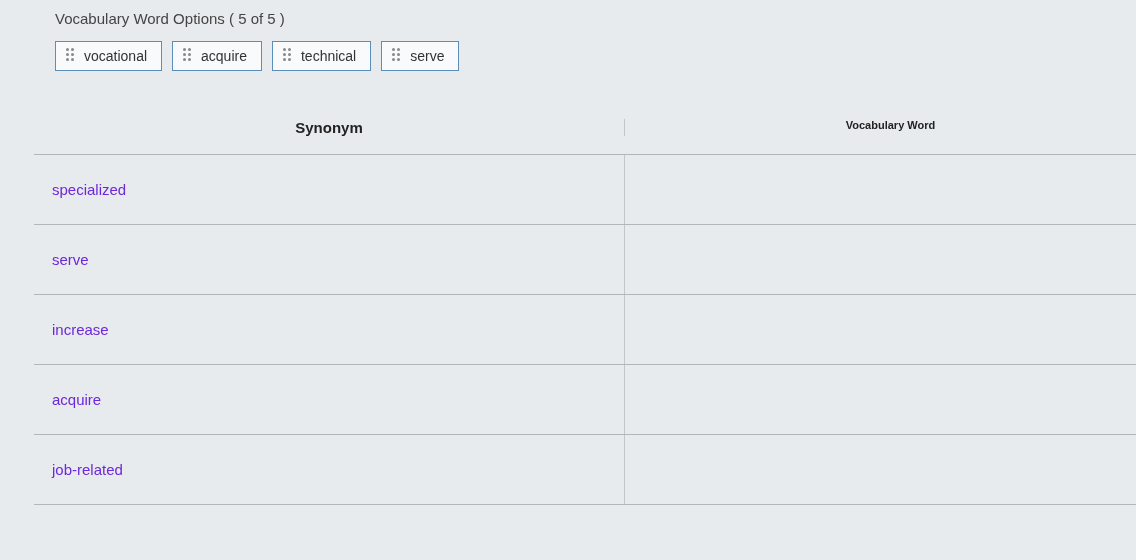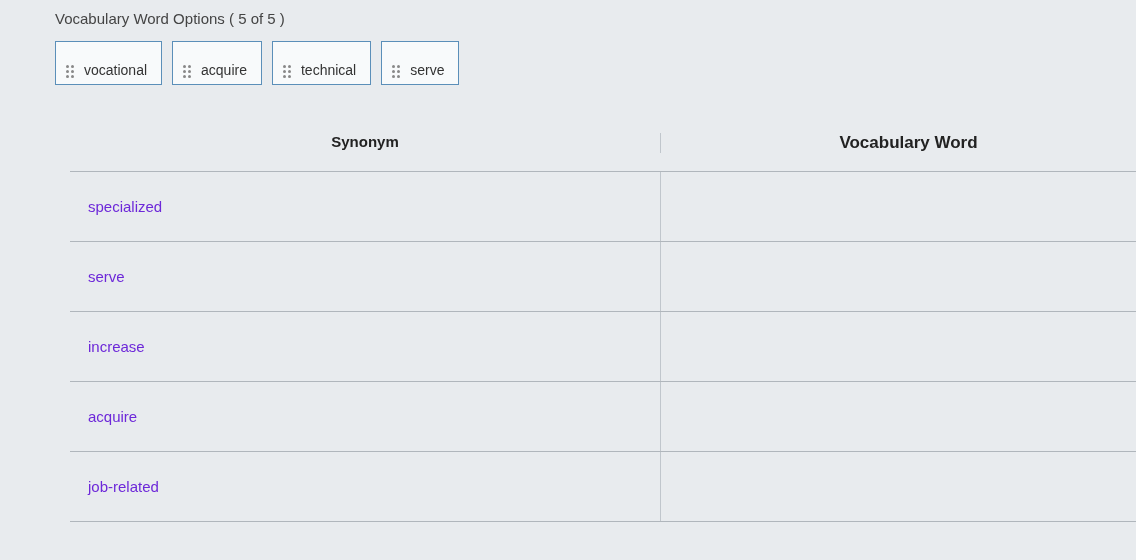--- a/index.html
+++ b/index.html
@@ -26,25 +26,25 @@
       font-weight: 400;
     }
     .word-options {
       display: flex;
       gap: 10px;
       padding-left: 55px;
       margin-bottom: 48px;
     }
     .word-chip {
       display: flex;
-      align-items: flex-end;
+      align-items: flex-start;
       gap: 8px;
       border: 1px solid #5b8fb9;
       background: #f8fafb;
-      padding: 20px 14px 6px 8px;
+      padding: 6px 14px 6px 8px;
       font-size: 14px;
       color: #333;
       cursor: grab;
     }
     .drag-handle {
       display: flex;
       flex-direction: column;
       gap: 2px;
       padding: 0 2px;
     }
@@ -52,40 +52,39 @@
       display: flex;
       gap: 2px;
     }
     .drag-dot {
       width: 3px;
       height: 3px;
       background: #888;
       border-radius: 50%;
     }
     .table-wrapper {
-      padding-left: 52px;
-      margin-left: 18px;
+      padding-left: 34px;
     }
     .table-header {
       display: flex;
       border-bottom: 1px solid #b0b6bc;
       padding-bottom: 18px;
     }
     .col-synonym {
       width: 590px;
       text-align: center;
       font-weight: 600;
       font-size: 15px;
       color: #222;
     }
     .col-vocab {
       flex: 1;
       text-align: center;
       font-weight: 600;
-      font-size: 17px;
+      font-size: 11px;
       color: #222;
       border-left: 1px solid #c0c6cc;
       padding-left: 20px;
     }
     .table-row {
       display: flex;
       border-bottom: 1px solid #b0b6bc;
       height: 70px;
     }
     .synonym-cell {

